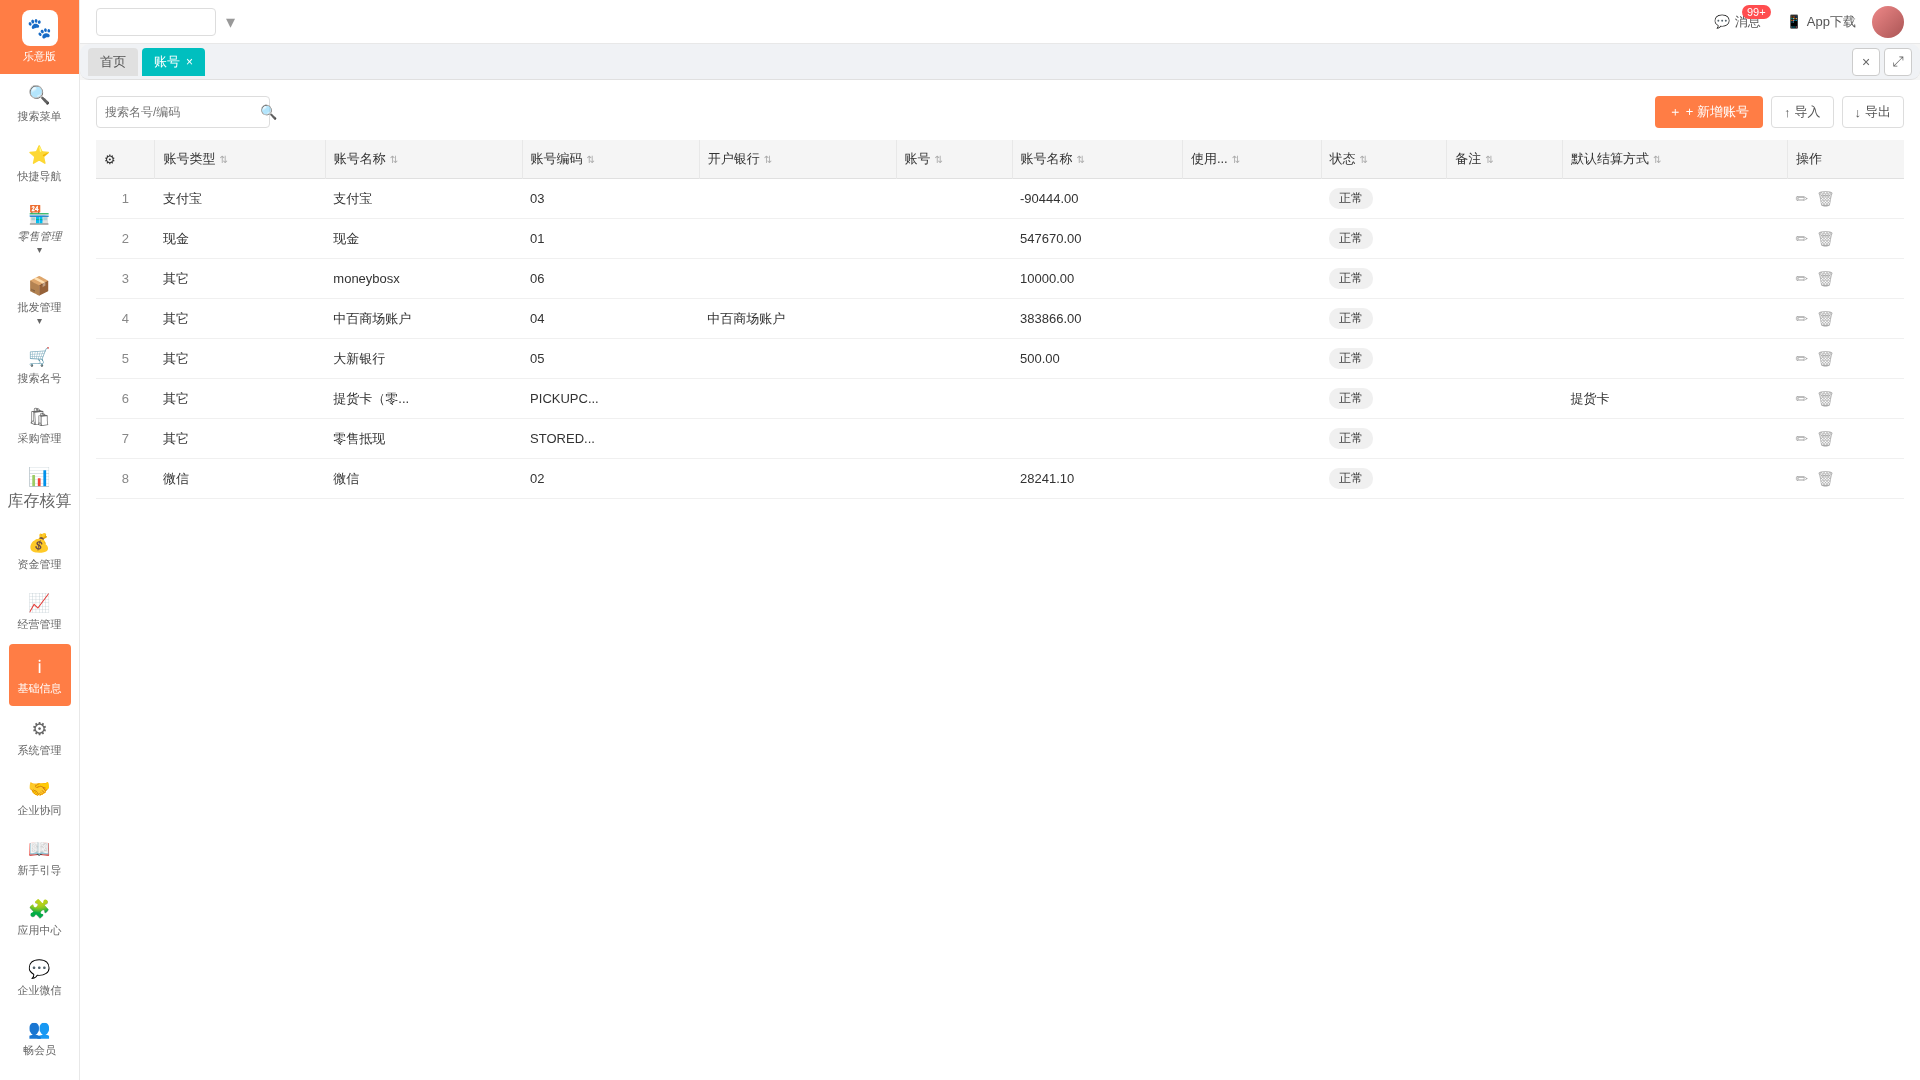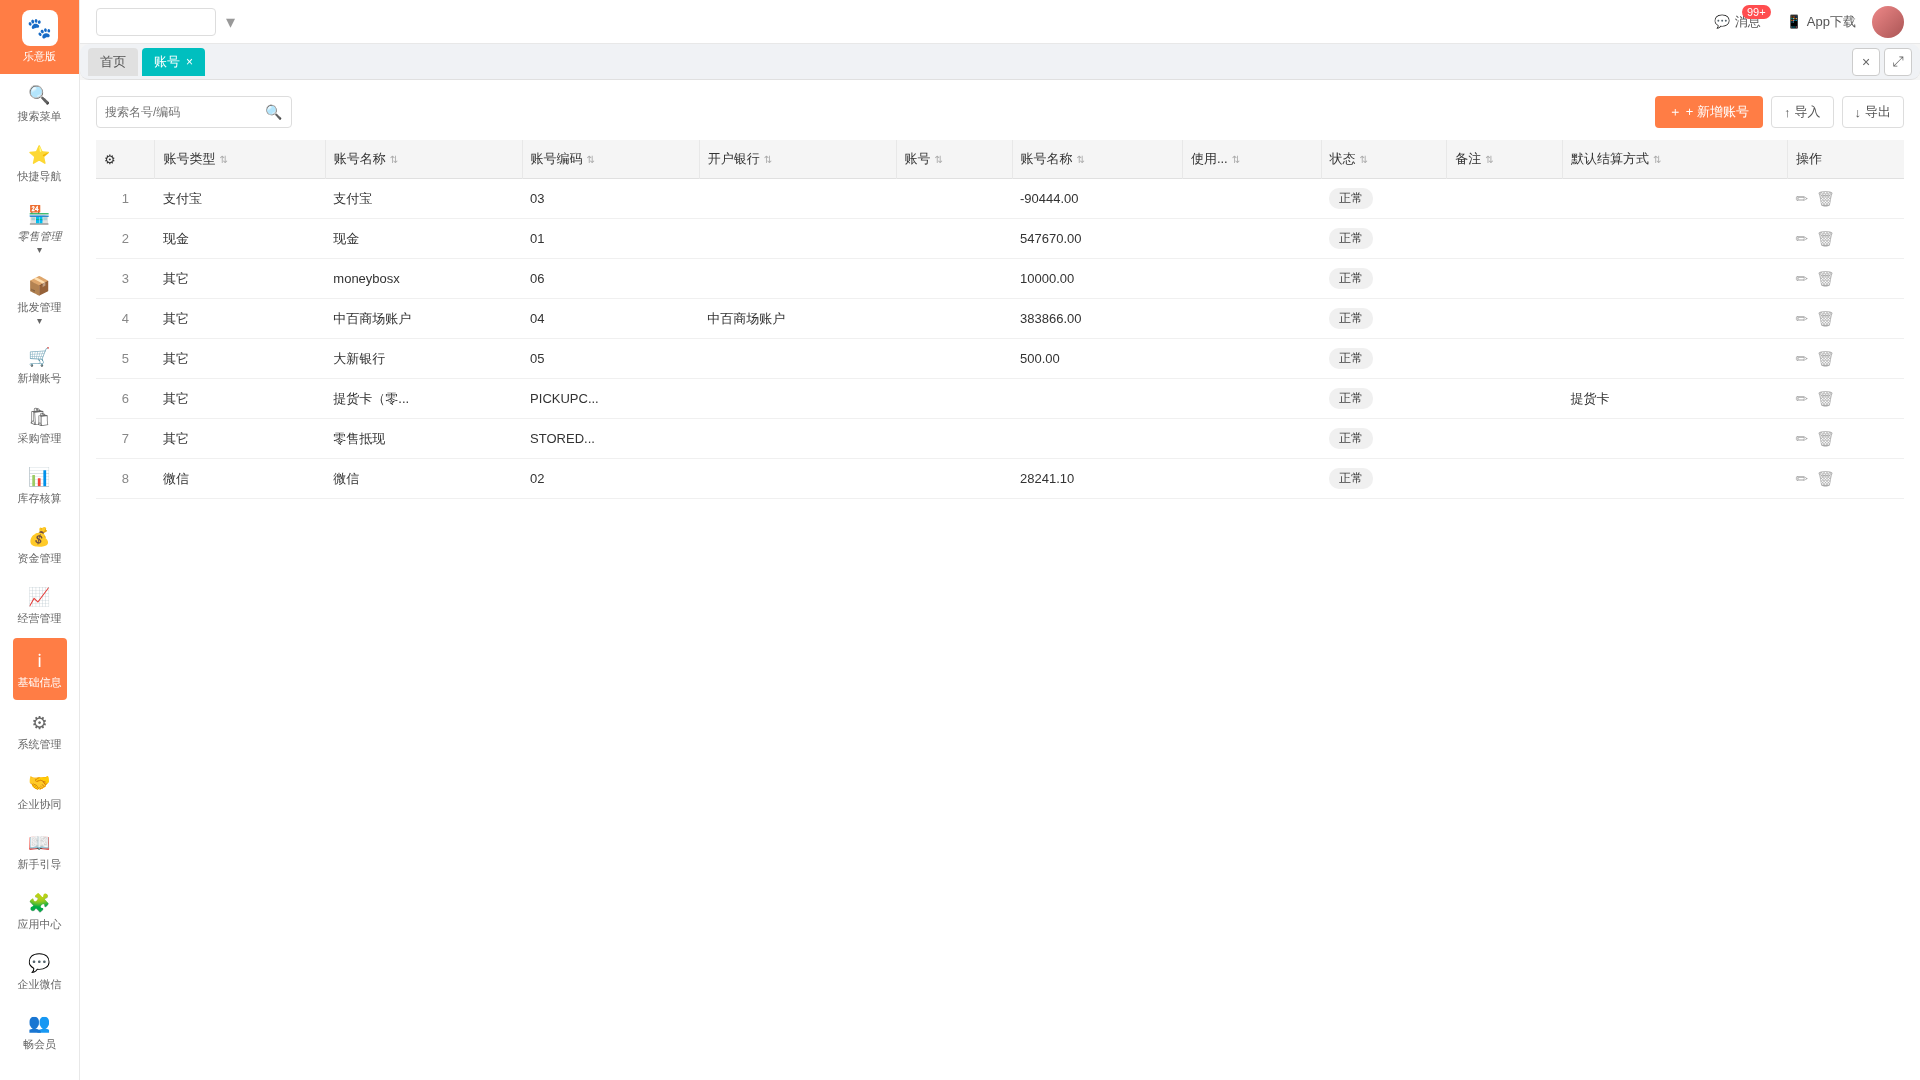--- a/index.html
+++ b/index.html
@@ -195,21 +195,21 @@
       justify-content: space-between;
       margin-bottom: 12px;
     }
     .search-box {
       display: flex;
       align-items: center;
       border: 1px solid #ddd;
       border-radius: 4px;
       padding: 0 8px;
       height: 32px;
-      width: 196px;
+      width: 174px;
       background: #fff;
     }
     .search-box input {
       border: none;
       outline: none;
       font-size: 12px;
       flex: 1;
       background: transparent;
     }
     .search-icon-svg { color: #aaa; font-size: 14px; cursor: pointer; }
@@ -358,29 +358,29 @@
         <span style="font-size:11px;font-style:italic;">零售管理</span>
         <span class="s-arrow">▾</span>
       </div>
       <div class="sidebar-item">
         <span class="s-icon">📦</span>
         <span style="font-size:11px;">批发管理</span>
         <span class="s-arrow">▾</span>
       </div>
       <div class="sidebar-item">
         <span class="s-icon">🛒</span>
-        <span style="font-size:11px;">新增账号</span>
+        <span style="font-size:11px;">搜索名号</span>
       </div>
       <div class="sidebar-item">
         <span class="s-icon">🛍</span>
         <span style="font-size:11px;">采购管理</span>
       </div>
       <div class="sidebar-item">
         <span class="s-icon">📊</span>
-        <span style="font-size:11px;">库存核算</span>
+        <span style="font-size:16px;">库存核算</span>
       </div>
       <div class="sidebar-item">
         <span class="s-icon">💰</span>
         <span style="font-size:11px;">资金管理</span>
       </div>
       <div class="sidebar-item">
         <span class="s-icon">📈</span>
         <span style="font-size:11px;">经营管理</span>
       </div>
       <div class="sidebar-item active">

